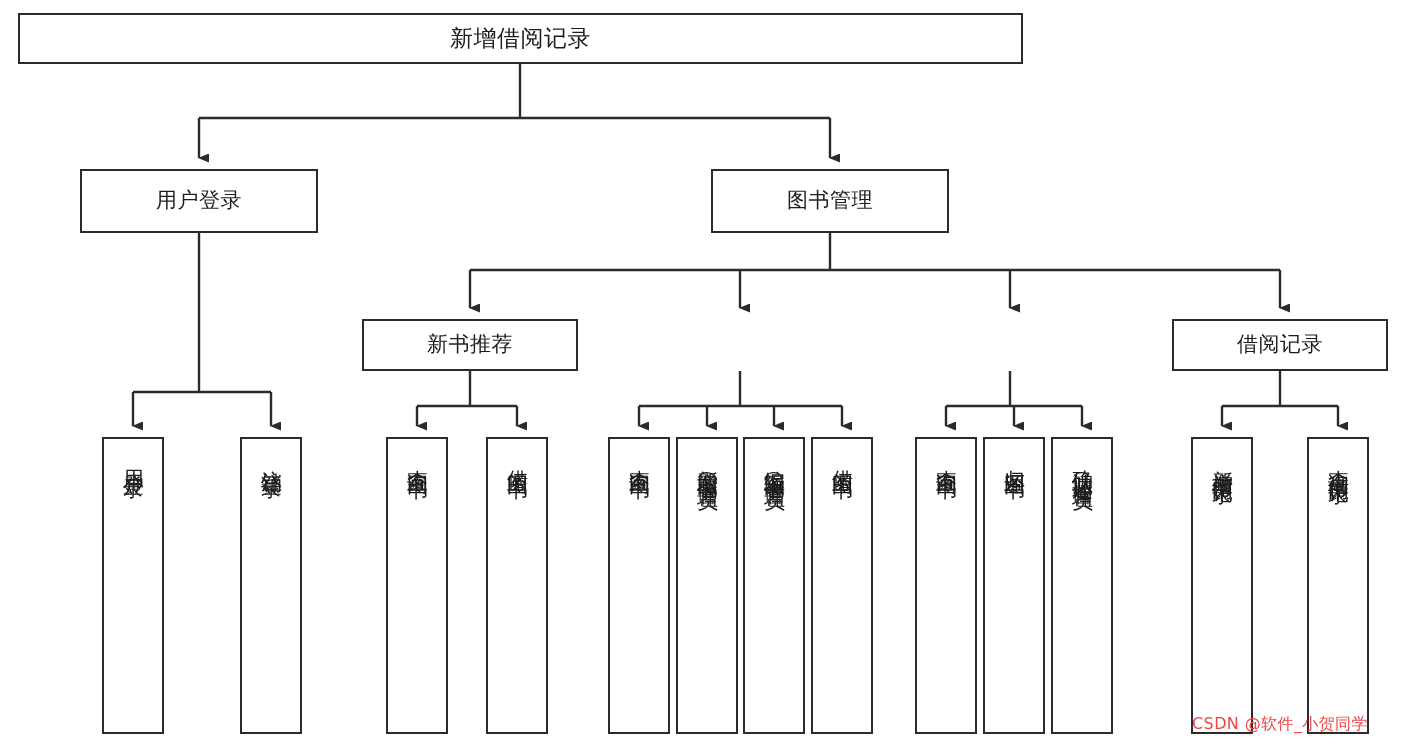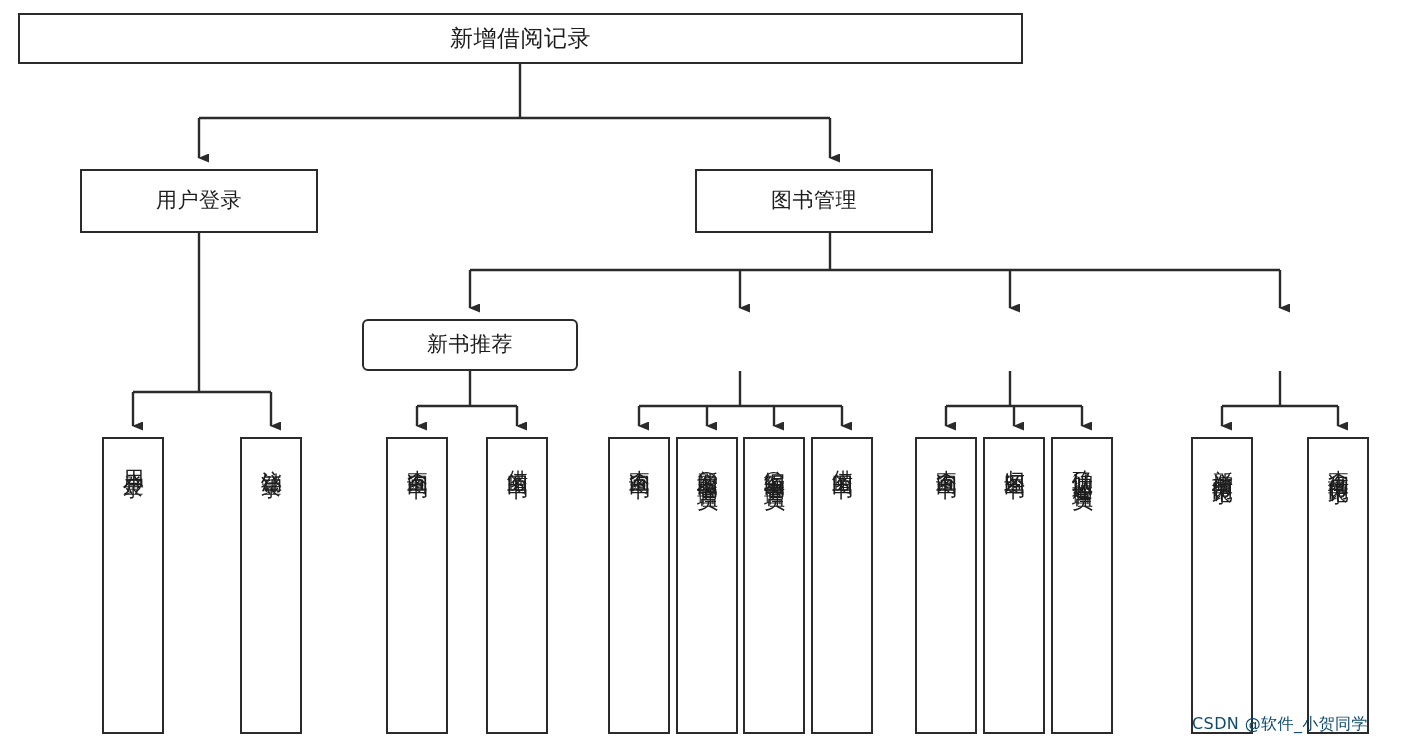--- a/index.html
+++ b/index.html
@@ -49,29 +49,29 @@
   }
   .node-root .node-label { font-size: 23px; }
 
   
   .node-l2 {
     height: 64px;
     top: 169px;
   }
   .node-l2 .node-label { font-size: 21px; }
   .pos-user-login { left: 80px; width: 238px; }
-  .pos-book-mgmt  { left: 695px; width: 238px; }
+  .pos-book-mgmt  { left: 711px; width: 238px; }
 
   
   .node-l3 {
     height: 52px;
     top: 319px;
   }
   .node-l3 .node-label { font-size: 21px; }
-  .pos-new-rec   { left: 362px;  width: 216px; border-radius: 6px; }
+  .pos-new-rec   { left: 362px;  width: 216px; }
   .pos-borrow    { left: 632px;  width: 216px; }
   .pos-current   { left: 902px;  width: 216px; }
   .pos-record    { left: 1172px; width: 216px; }
 
   
   .node-leaf {
     top: 437px;
     height: 297px;
     align-items: flex-start;
     justify-content: center;
@@ -84,21 +84,21 @@
     white-space: nowrap;
     letter-spacing: 3px;
     line-height: 1;
   }
 
   .watermark {
     position: absolute;
     left: 1192px;
     top: 714px;
     font-size: 16px;
-    color: #0c4a6e;
+    color: #ef4444;
     white-space: nowrap;
     z-index: 3;
     letter-spacing: 0.4px;
   }
 </style>
 </head>
 <body>
 
 <div id="diagram-root">
 
@@ -160,20 +160,23 @@
   <div class="node node-l2 pos-user-login">
     <span class="node-label">用户登录</span>
   </div>
   <div class="node node-l2 pos-book-mgmt">
     <span class="node-label">图书管理</span>
   </div>
 
   <div class="node node-l3 pos-new-rec">
     <span class="node-label">新书推荐</span>
   </div>
+  <div class="node node-l3 pos-record">
+    <span class="node-label">借阅记录</span>
+  </div>
 
   <div class="node node-leaf" style="left:102px;width:62px;">
     <span class="node-label">用户登录</span>
   </div>
   <div class="node node-leaf" style="left:240px;width:62px;">
     <span class="node-label">注销登录</span>
   </div>
 
   <div class="node node-leaf" style="left:386px;width:62px;">
     <span class="node-label">查询图书</span>

